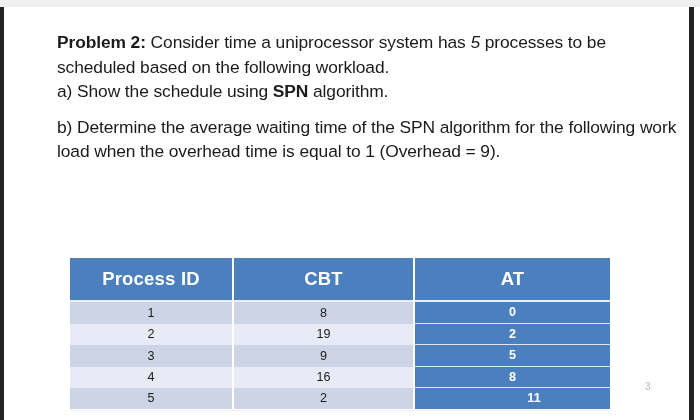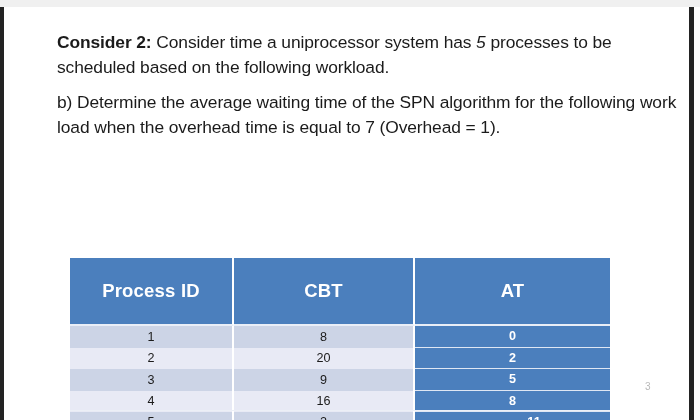--- a/index.html
+++ b/index.html
@@ -86,21 +86,21 @@
   .data-table th {
     height: 34px;
     background: #4b7fbd;
     color: #ffffff;
     font-size: 18.5px;
     font-weight: bold;
     text-align: center;
     vertical-align: middle;
     border-right: 2px solid #ffffff;
     border-bottom: 2px solid #e9eef7;
-    padding: 16px;
+    padding: 4px;
     letter-spacing: 0.2px;
   }
   .data-table th.last { border-right: none; text-align: center; }
 
   .data-table td {
     height: 20.5px;
     font-size: 12.6px;
     text-align: center;
     vertical-align: middle;
     color: #1b1b1b;
@@ -144,24 +144,25 @@
 <body>
 
 <div class="slide">
 
   <div class="top-strip"></div>
   <div class="frame-left"></div>
   <div class="frame-right"></div>
   <div class="frame-right-outer"></div>
 
   <div class="body-copy">
-    <p class="para para-intro"><span class="bold">Consider 2:</span><span> Consider time a uniprocessor system has </span><span class="ital">5</span><span> processes to be scheduled based on the following workload.</span></p>
-
-
-    <p class="para q-b">b) Determine the average waiting time of the SPN algorithm for the following work load when the overhead time is equal to 7 (Overhead = 1).</p>
+    <p class="para para-intro"><span class="bold">Problem 2:</span><span> Consider time a uniprocessor system has </span><span class="ital">5</span><span> processes to be scheduled based on the following workload.</span></p>
+
+    <p class="para q-a"><span>a) Show the schedule using </span><span class="bold">SPN</span><span> algorithm.</span></p>
+
+    <p class="para q-b">b) Determine the average waiting time of the SPN algorithm for the following work load when the overhead time is equal to 1 (Overhead = 9).</p>
   </div>
 
   <table class="data-table">
     <colgroup>
       <col class="c-pid">
       <col class="c-cbt">
       <col class="c-at">
     </colgroup>
     <thead>
       <tr>
@@ -171,21 +172,21 @@
       </tr>
     </thead>
     <tbody>
       <tr class="band-a">
         <td>1</td>
         <td>8</td>
         <td class="at-cell last">0</td>
       </tr>
       <tr class="band-b">
         <td>2</td>
-        <td>20</td>
+        <td>19</td>
         <td class="at-cell last">2</td>
       </tr>
       <tr class="band-a">
         <td>3</td>
         <td>9</td>
         <td class="at-cell last">5</td>
       </tr>
       <tr class="band-b">
         <td>4</td>
         <td>16</td>

